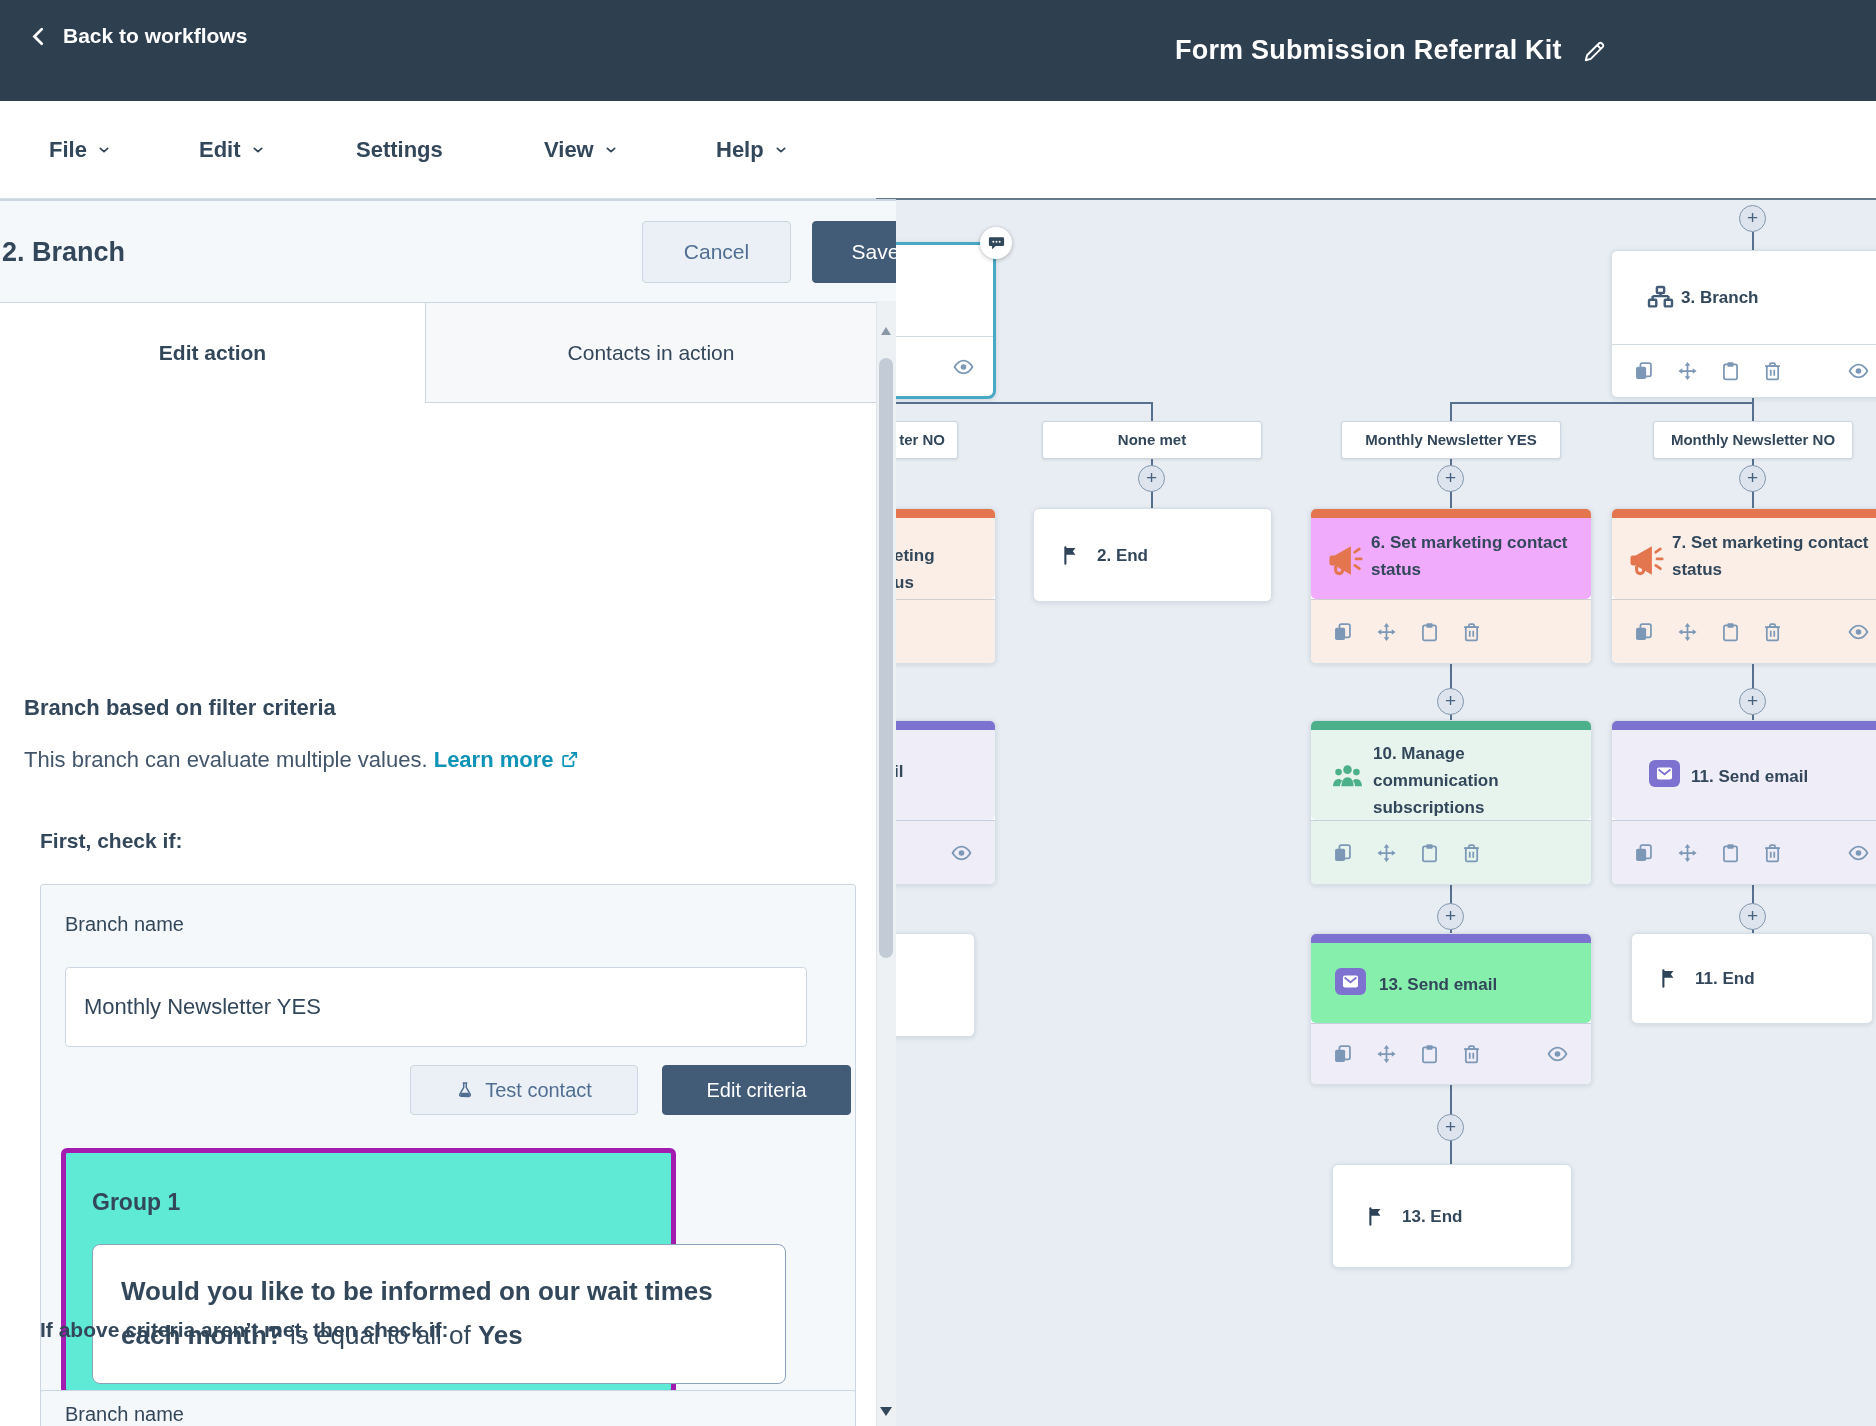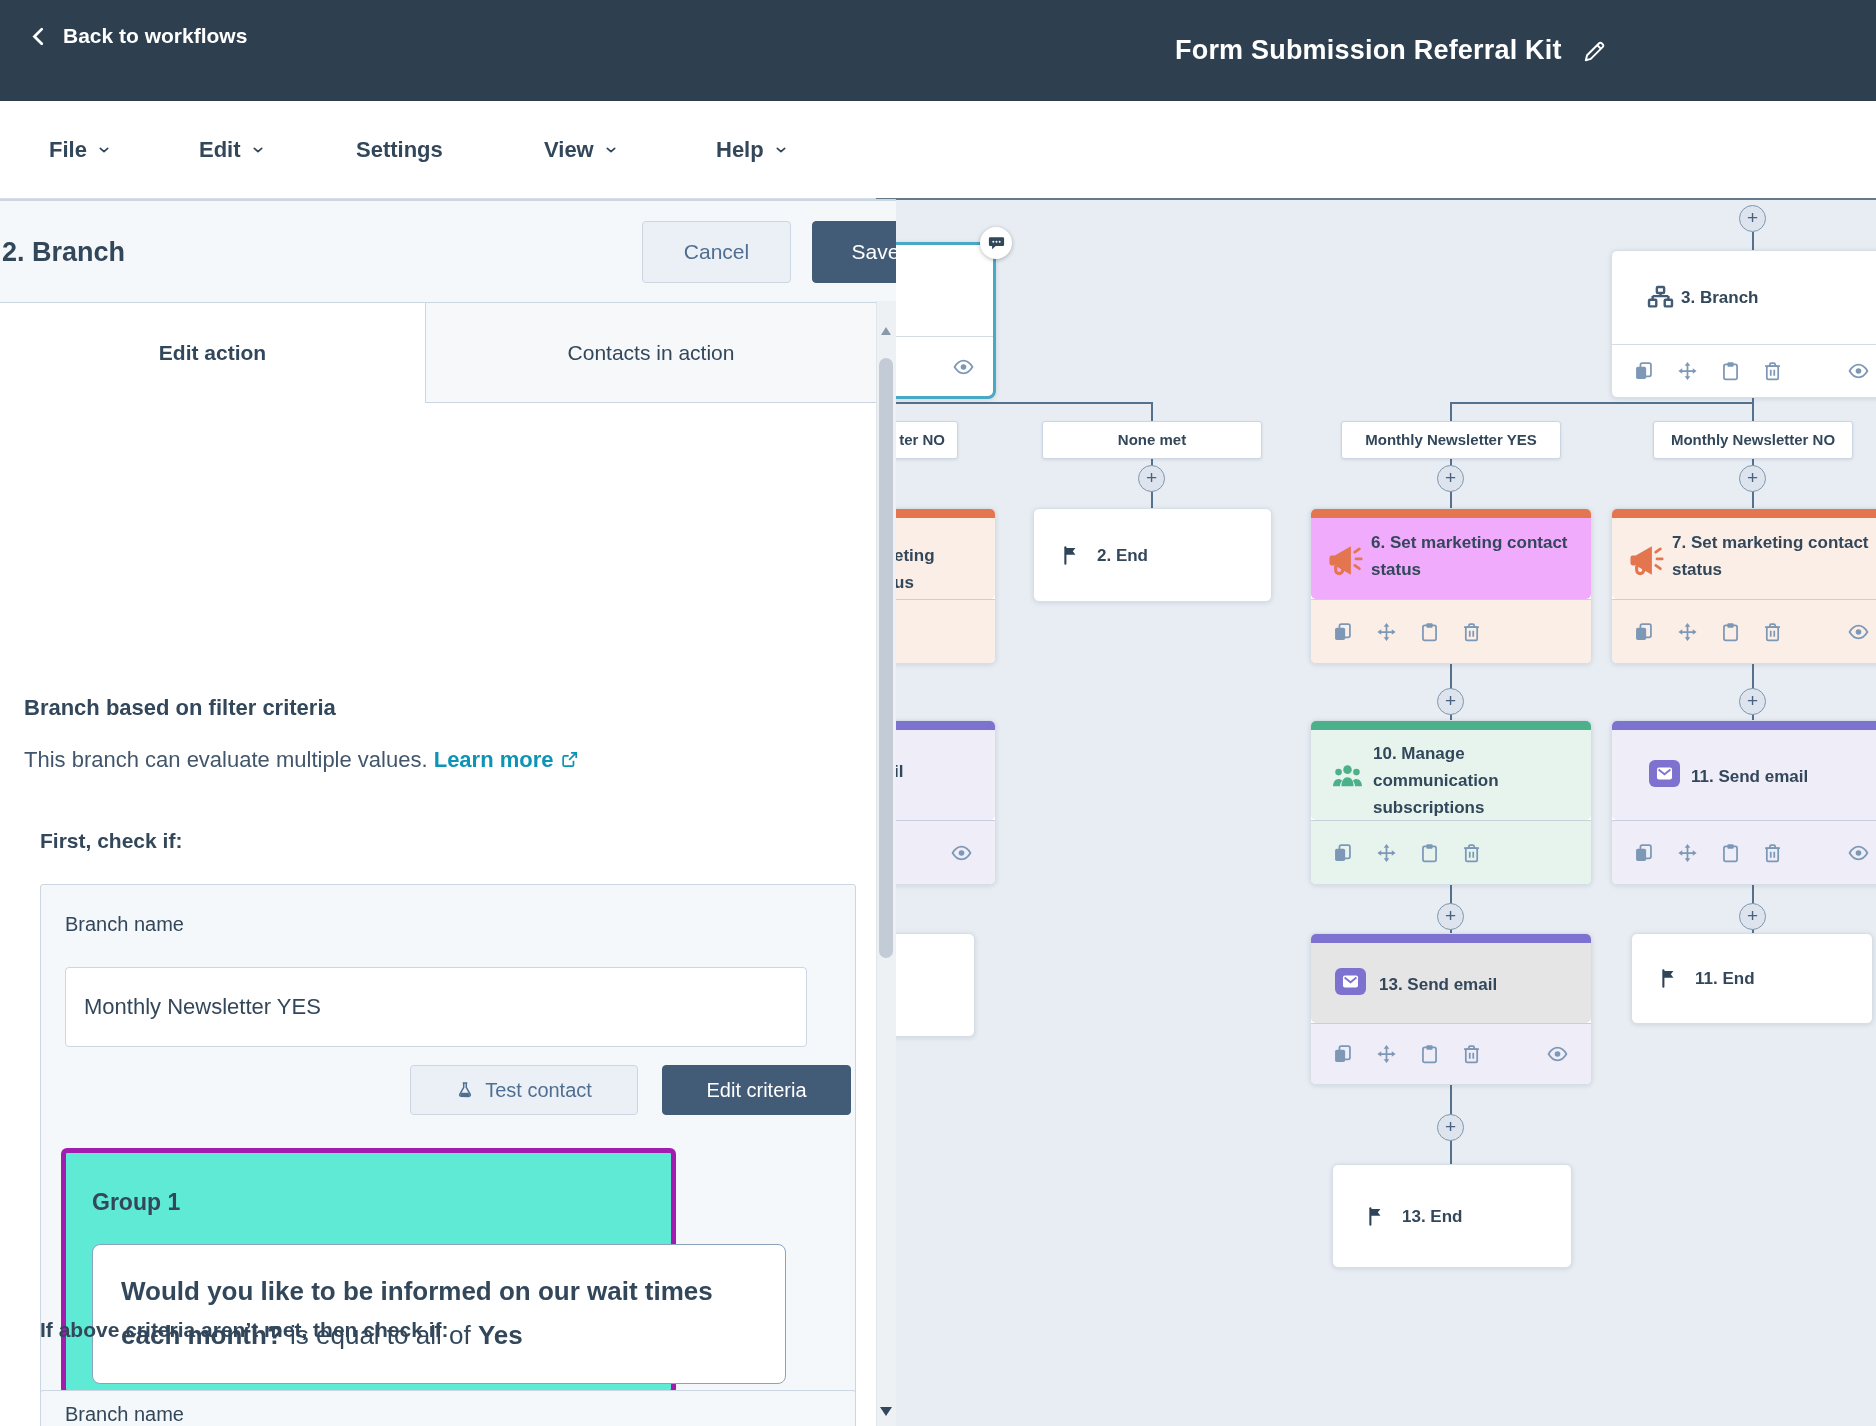--- a/index.html
+++ b/index.html
@@ -387,21 +387,21 @@
         </svg>
     </div>
   </div>
 
   <div class="node" style="left:735px;top:933px;width:240px;height:104px">
     <div class="nbody"></div>
   </div>
 
   <div class="node" style="left:1310px;top:933px;width:282px;height:152px">
     <div class="strip" style="background:#7e72d0"></div>
-    <div class="nbody" style="background:#e5e5e5">
+    <div class="nbody" style="background:#86efac">
       <span class="envbadge" style="left:24px;top:25px">
         <svg width="21" height="19" viewBox="0 0 24 24">
             <use href="#i-envelope"></use>
           </svg>
       </span>
       <span class="ntitle" style="left:68px;top:28px">13. Send email</span>
     </div>
     <div class="ntb" style="height:61px;background:#eeedf8">
       <svg class="ic" style="left:21px">
           <use href="#i-copy"></use>

